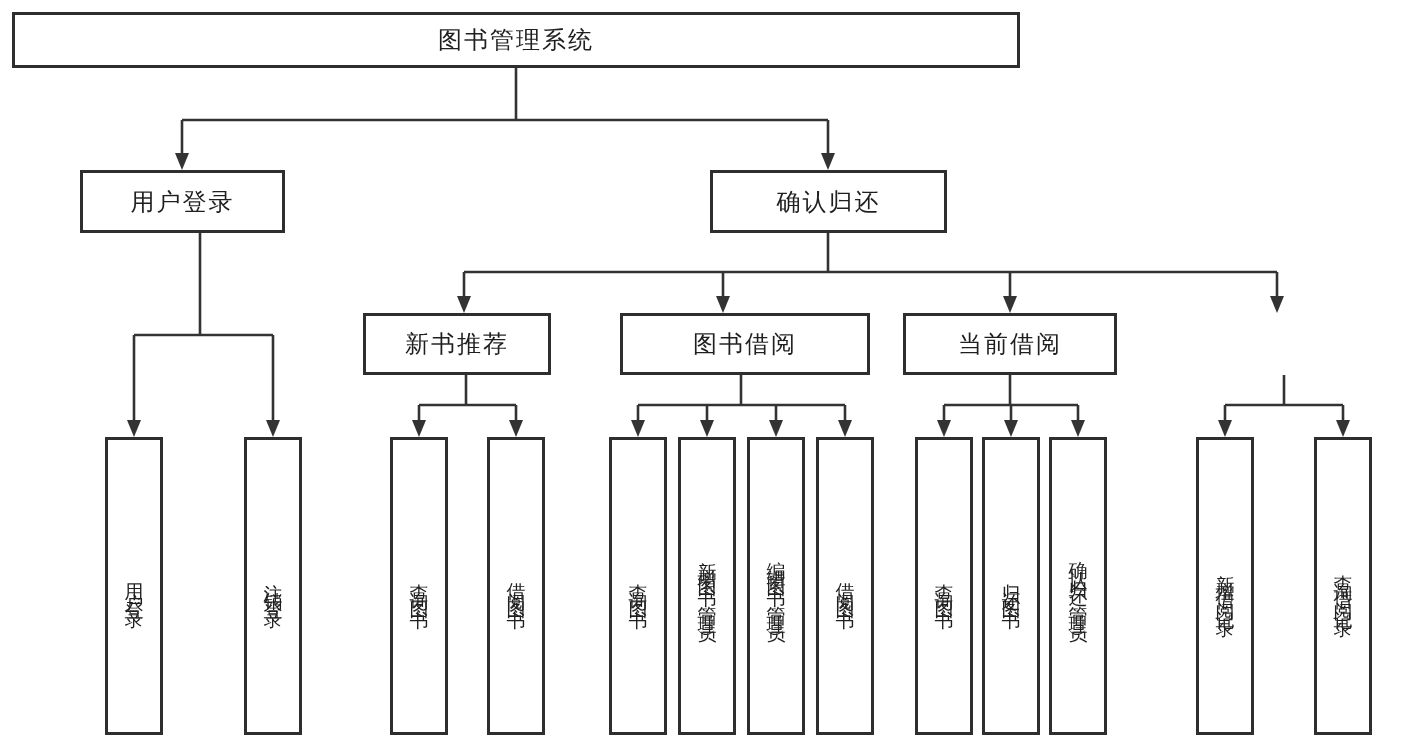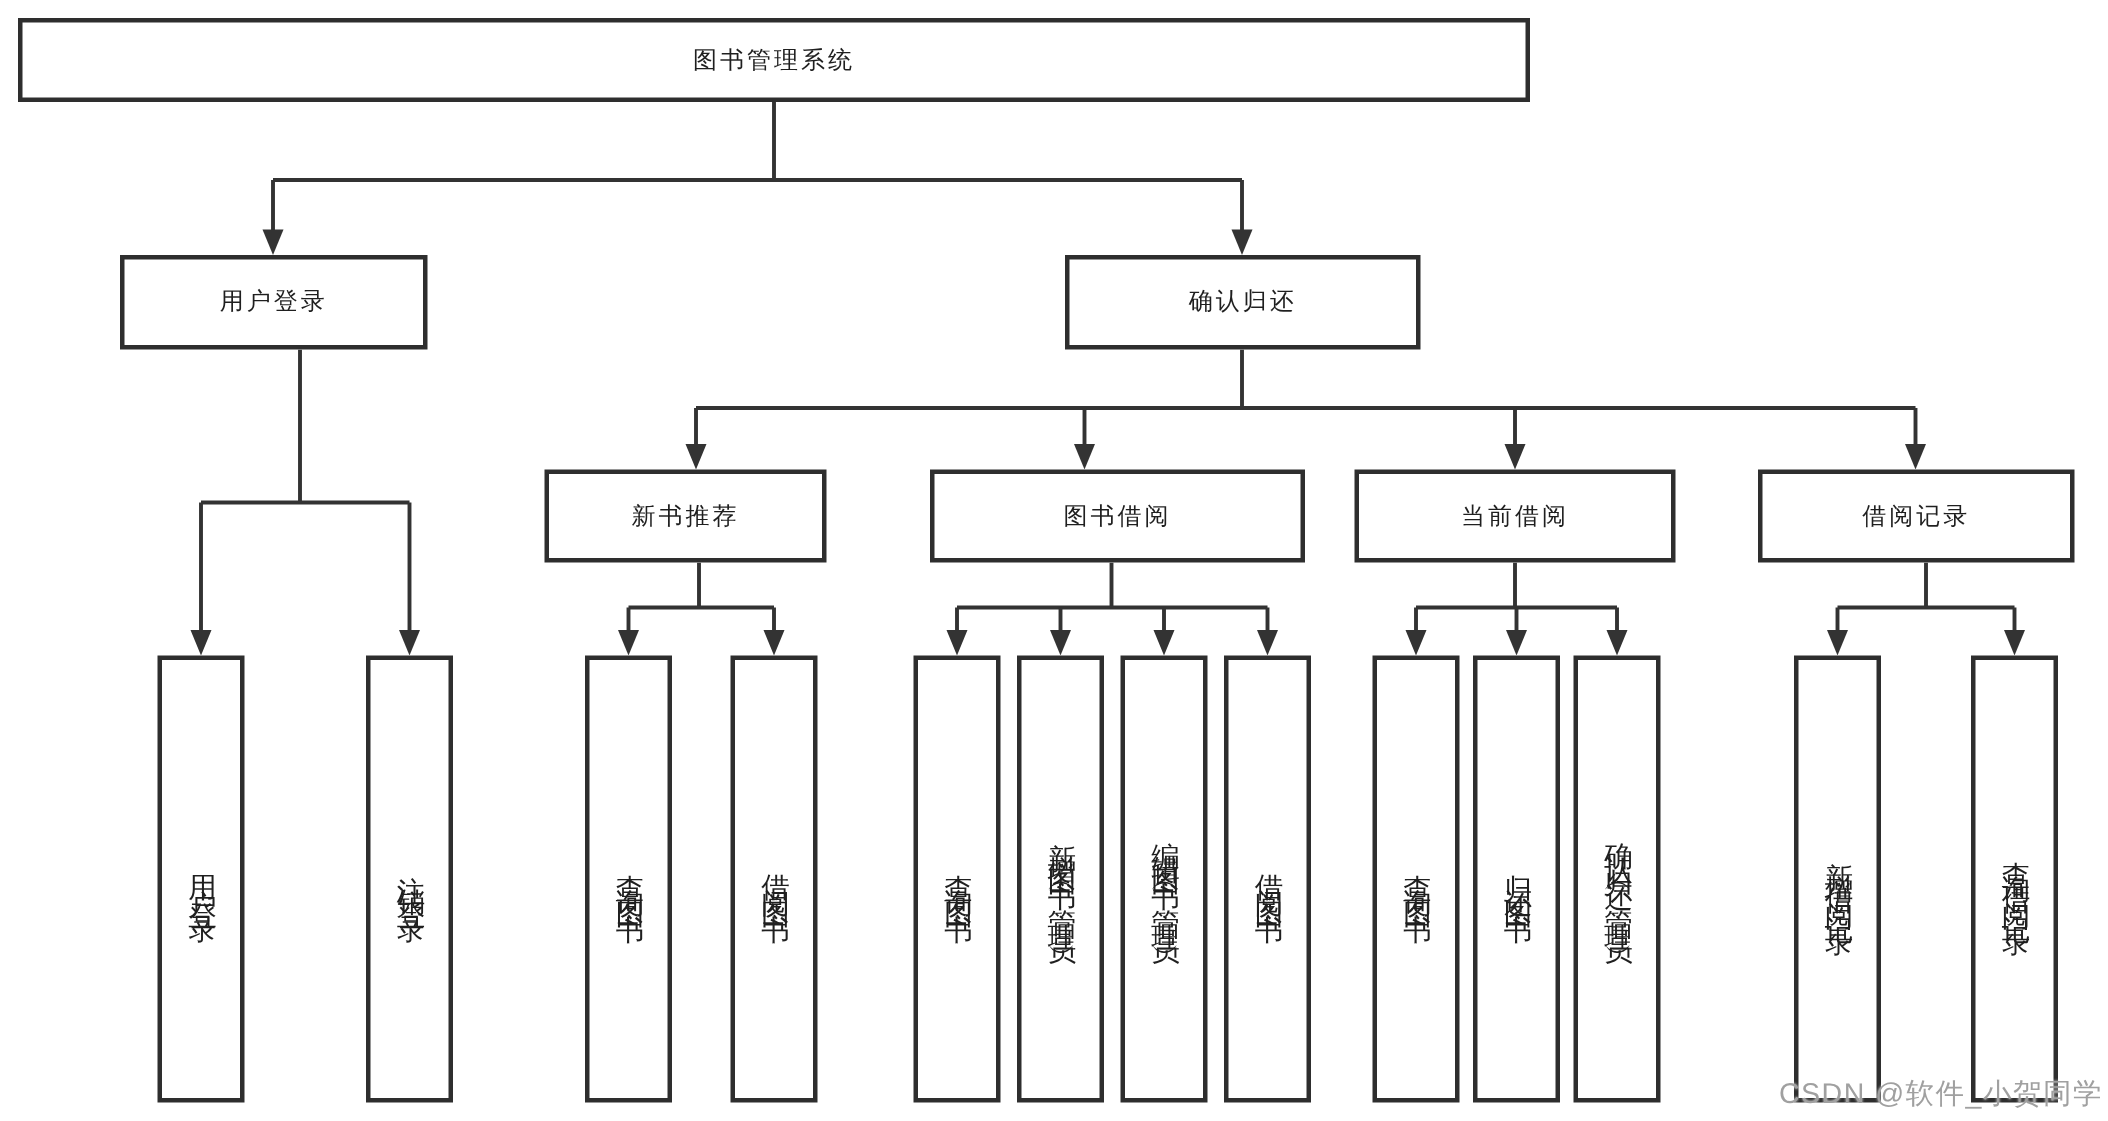--- a/index.html
+++ b/index.html
@@ -14,21 +14,21 @@
   svg.connectors path{stroke:var(--c-line,#333);stroke-width:2.6;fill:none;}
   svg.connectors polygon{fill:var(--c-line,#333);stroke:none;}
   .node{
     position:absolute;
     box-sizing:border-box;
     background:var(--c-box-fill,#fff);
     border:3px solid var(--c-box-border,#2e2e2e);
     display:flex;align-items:center;justify-content:center;
     color:var(--c-text,#1f1f1f);
   }
-  .node.h{font-size:16px;letter-spacing:2px;}
+  .node.h{font-size:24px;letter-spacing:2px;}
   .node.v span{
     writing-mode:vertical-rl;
     text-orientation:mixed;
     font-size:19px;
     letter-spacing:9px;
     white-space:nowrap;
   }
   .watermark{
     position:absolute;
     left:1186px;top:716px;
@@ -108,21 +108,20 @@
   </svg>
 
   <div class="node h" style="left:12px;top:12px;width:1008px;height:56px">图书管理系统</div>
 
   <div class="node h" style="left:80px;top:170px;width:205px;height:63px">用户登录</div>
   <div class="node h" style="left:710px;top:170px;width:237px;height:63px">确认归还</div>
 
   <div class="node h" style="left:363px;top:313px;width:188px;height:62px">新书推荐</div>
   <div class="node h" style="left:620px;top:313px;width:250px;height:62px">图书借阅</div>
   <div class="node h" style="left:903px;top:313px;width:214px;height:62px">当前借阅</div>
-  <div class="node h" style="left:1172px;top:313px;width:211px;height:62px">借阅记录</div>
 
   <div class="node v" style="left:105px;top:437px;width:58px;height:298px">
     <span>用户登录</span>
   </div>
   <div class="node v" style="left:244px;top:437px;width:58px;height:298px">
     <span>注销登录</span>
   </div>
 
   <div class="node v" style="left:390px;top:437px;width:58px;height:298px">
     <span>查询图书</span>
@@ -154,14 +153,13 @@
     <span>确认归还（管理员）</span>
   </div>
 
   <div class="node v" style="left:1196px;top:437px;width:58px;height:298px">
     <span>新增借阅记录</span>
   </div>
   <div class="node v" style="left:1314px;top:437px;width:58px;height:298px">
     <span>查询借阅记录</span>
   </div>
 
-  <div class="watermark">CSDN @软件_小贺同学</div>
 </div>
 
 </body></html>

